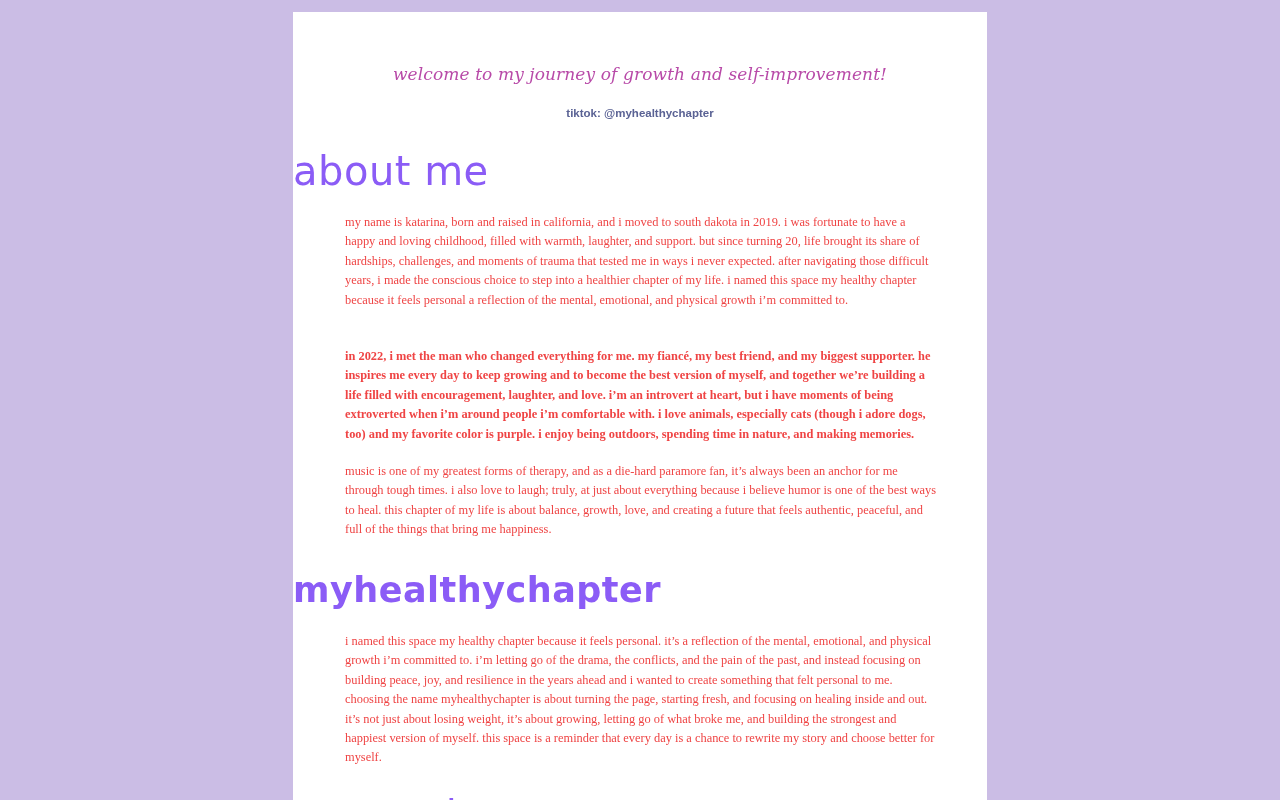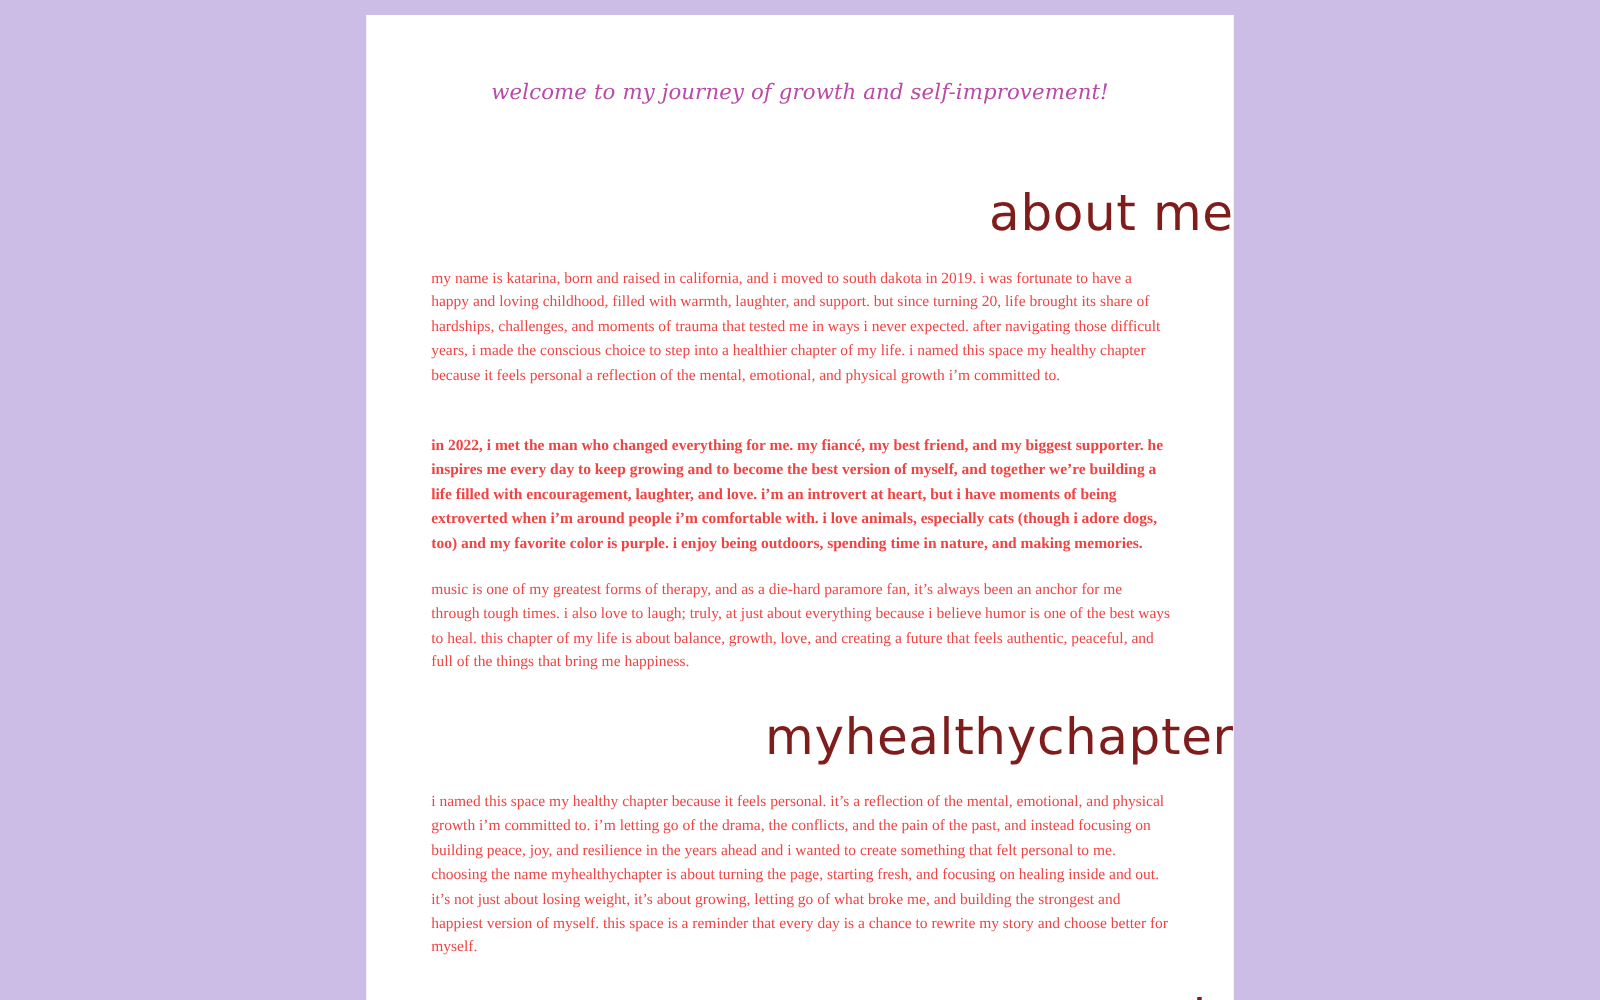--- a/index.html
+++ b/index.html
@@ -26,48 +26,49 @@
   .tiktok {
     position: absolute; left: 0; right: 0; top: 95px;
     text-align: center;
     font-family: "Liberation Sans", sans-serif;
     font-weight: bold;
     font-size: 11.5px;
     color: #5a6294;
   }
   .heading {
     position: absolute; left: 0; right: 0;
-    text-align: right;
+    text-align: left;
     font-family: "DejaVu Sans", sans-serif;
     font-weight: normal;
-    color: #7f1d1d;
+    color: #8b5cf6;
     letter-spacing: 0.5px;
     margin: 0;
   }
   .h-about { top: 134px; font-size: 40px; line-height: 50px; }
-  .h-mhc { top: 553px; font-size: 40px; line-height: 50px; }
+  .h-mhc { top: 553px; font-size: 35px; line-height: 50px; font-weight: bold; }
   .h-goals { top: 778px; font-size: 40px; line-height: 50px; }
   .para {
     position: absolute; left: 52px; width: 592px;
     font-family: "Liberation Serif", serif;
     font-size: 12.4px;
     line-height: 19.4px;
     color: #ef4444;
     margin: 0;
   }
   .p1 { top: 201px; }
   .p2 { top: 335px; font-weight: bold; }
   .p3 { top: 450px; }
   .p4 { top: 620px; }
 </style>
 </head>
 <body>
 
 <div class="page">
   <div class="tagline">welcome to my journey of growth and self-improvement!</div>
+  <div class="tiktok">tiktok: @myhealthychapter</div>
 
   <h1 class="heading h-about">about me</h1>
   <p class="para p1">my name is katarina, born and raised in california, and i moved to south dakota in 2019. i was fortunate to have a happy and loving childhood, filled with warmth, laughter, and support. but since turning 20, life brought its share of hardships, challenges, and moments of trauma that tested me in ways i never expected. after navigating those difficult years, i made the conscious choice to step into a healthier chapter of my life. i named this space my healthy chapter because it feels personal a reflection of the mental, emotional, and physical growth i’m committed to.</p>
   <p class="para p2">in 2022, i met the man who changed everything for me. my fiancé, my best friend, and my biggest supporter. he inspires me every day to keep growing and to become the best version of myself, and together we’re building a life filled with encouragement, laughter, and love. i’m an introvert at heart, but i have moments of being extroverted when i’m around people i’m comfortable with. i love animals, especially cats (though i adore dogs, too) and my favorite color is purple. i enjoy being outdoors, spending time in nature, and making memories.</p>
   <p class="para p3">music is one of my greatest forms of therapy, and as a die-hard paramore fan, it’s always been an anchor for me through tough times. i also love to laugh; truly, at just about everything because i believe humor is one of the best ways to heal. this chapter of my life is about balance, growth, love, and creating a future that feels authentic, peaceful, and full of the things that bring me happiness.</p>
 
   <h1 class="heading h-mhc">myhealthychapter</h1>
   <p class="para p4">i named this space my healthy chapter because it feels personal. it’s a reflection of the mental, emotional, and physical growth i’m committed to. i’m letting go of the drama, the conflicts, and the pain of the past, and instead focusing on building peace, joy, and resilience in the years ahead and i wanted to create something that felt personal to me. choosing the name myhealthychapter is about turning the page, starting fresh, and focusing on healing inside and out. it’s not just about losing weight, it’s about growing, letting go of what broke me, and building the strongest and happiest version of myself. this space is a reminder that every day is a chance to rewrite my story and choose better for myself.</p>
 
   <h1 class="heading h-goals">my goals</h1>

